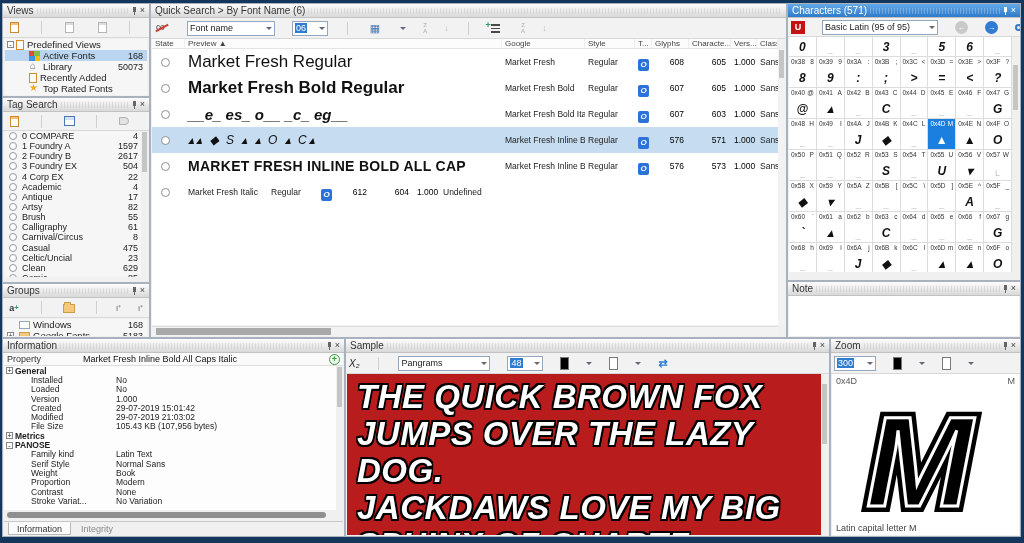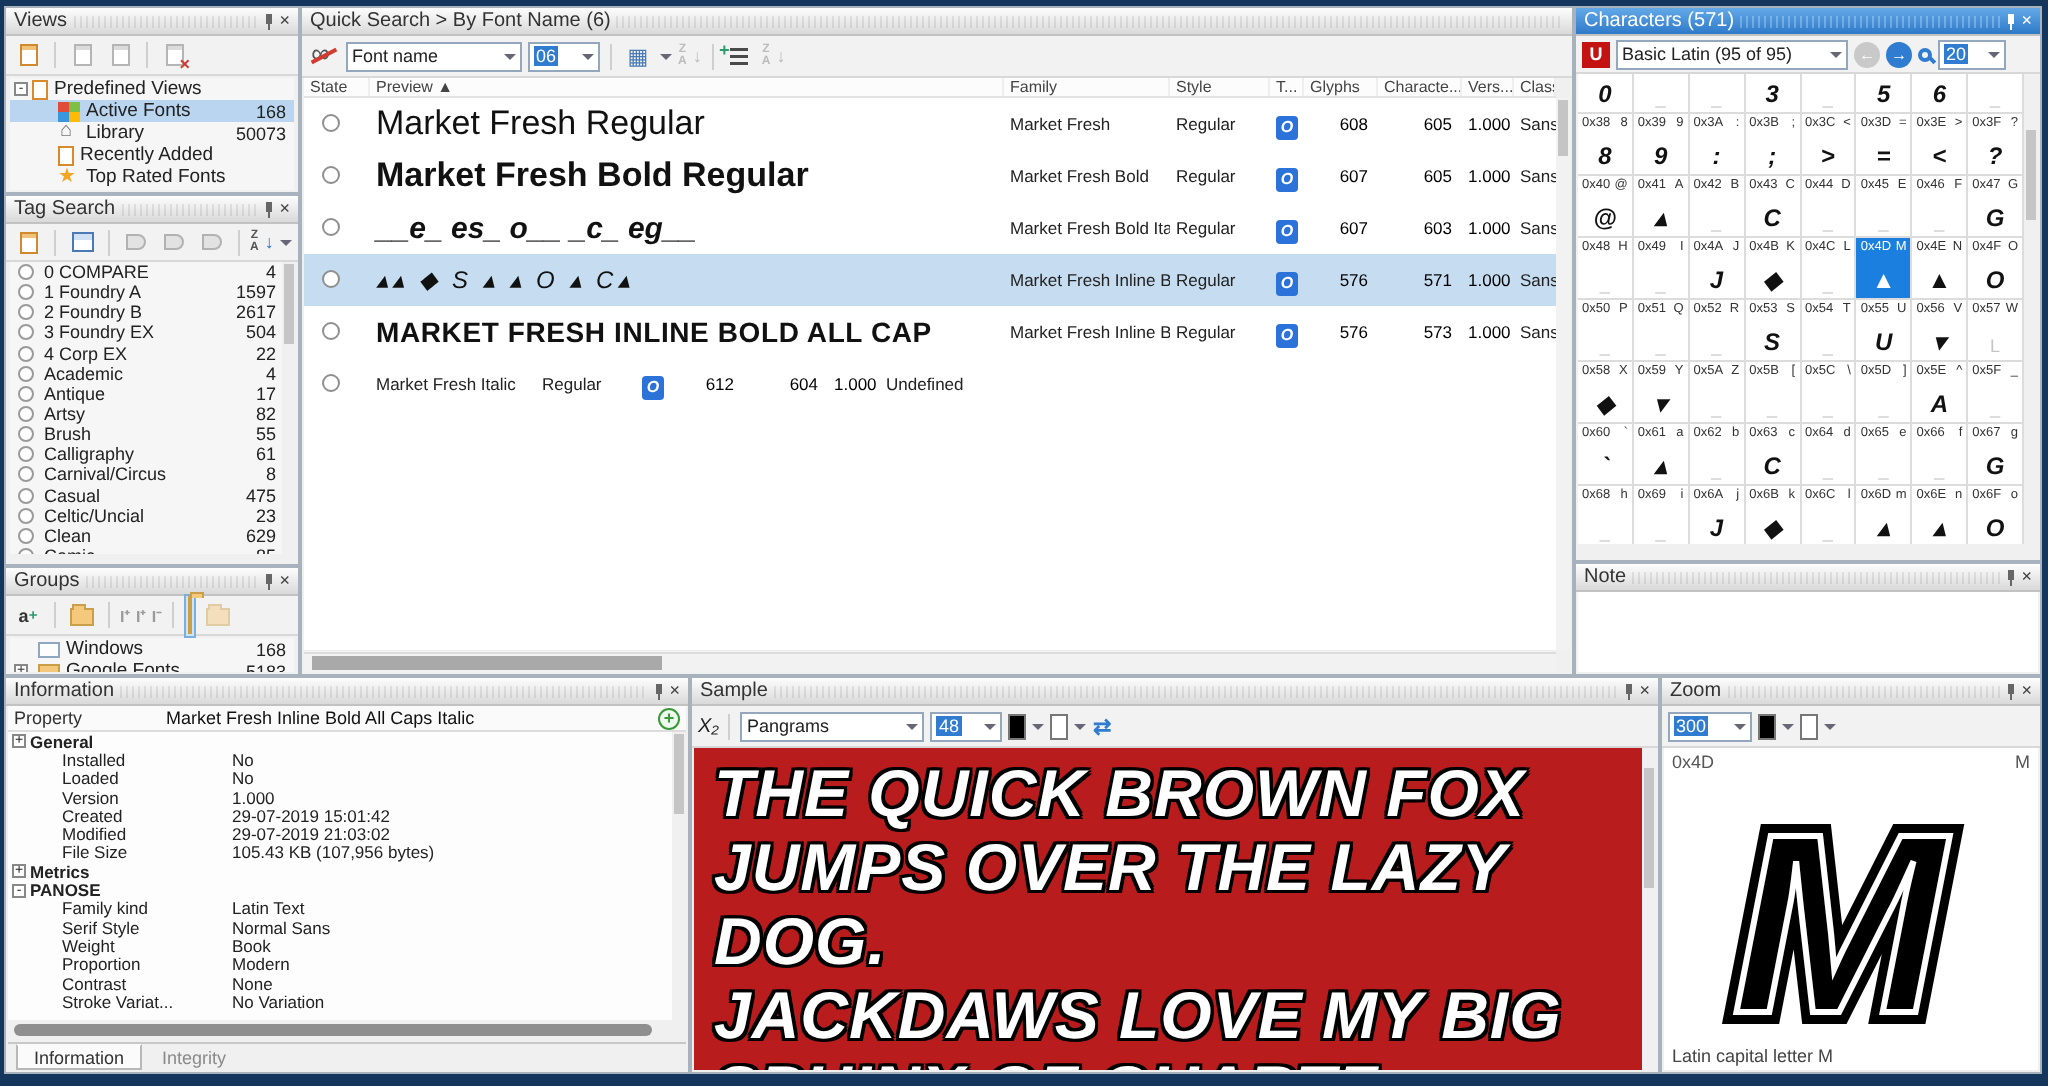--- a/index.html
+++ b/index.html
@@ -23,21 +23,21 @@
   .ptitle.active{background:linear-gradient(#63a9e8,#2e7ac9);color:#fff;}
   .grip{flex:1;height:6px;background:repeating-linear-gradient(90deg,rgba(0,0,0,0.08) 0 1px,transparent 1px 3px);}
   .ptitle.active .grip{background:repeating-linear-gradient(90deg,rgba(255,255,255,0.25) 0 1px,transparent 1px 3px);}
   .pin{width:5px;height:8px;position:relative;flex:none;}
   .pin::before{content:"";position:absolute;left:1px;top:0;width:3px;height:5px;background:#666;}
   .pin::after{content:"";position:absolute;left:2px;top:5px;width:1px;height:3px;background:#666;}
   .ptitle.active .pin::before,.ptitle.active .pin::after{background:#fff;}
   .xbtn{font-size:9px;line-height:9px;color:#444;flex:none;}
   .ptitle.active .xbtn{color:#fff;}
   
-  .toolbar{display:flex;align-items:center;gap:3px;padding:0 3px;background:#f2f2f2;
+  .toolbar{display:flex;align-items:center;gap:17px;padding:0 3px;background:#f2f2f2;
     border-bottom:1px solid #d8d8d8;}
   .tb20{height:20px;} .tb19{height:19px;} .tb21{height:21px;}
   .sep{width:1px;height:13px;background:#cfcfcf;margin:0 2px;flex:none;}
   .combo{height:15px;background:#fff;border:1px solid #93a8bd;display:flex;align-items:center;
     font-size:9px;padding:0 2px;gap:2px;color:#222;flex:none;}
   .combo .cv{overflow:hidden;white-space:nowrap;flex:1;}
   .combo .hl{background:#2f7cd0;color:#fff;padding:0 1px;}
   .dcaret{width:0;height:0;border:3px solid transparent;border-top-color:#667;margin-top:3px;flex:none;}
   .swatch{width:9px;height:13px;border:1px solid #777;flex:none;}
   .sw-black{background:#000;} .sw-white{background:#fff;}
@@ -563,21 +563,21 @@
     <span class="sep"></span>
     <span class="icon16">
         <i class="barsic"></i>
       </span>
     <span class="za dis">Z<br>A</span>
     <span class="zarr dis">↓</span>
   </div>
   <div class="qhead">
     <span class="qc1">State</span>
     <span class="qc2">Preview ▲</span>
-    <span class="qc3">Family</span>
+    <span class="qc3">Google</span>
     <span class="qc4">Style</span>
     <span class="qc5">T...</span>
     <span class="qc6">Glyphs</span>
     <span class="qc7">Characte...</span>
     <span class="qc8">Vers...</span>
     <span class="qc9">Classification</span>
   </div>
   <div class="qbody">
 
       <div class="qrow">

